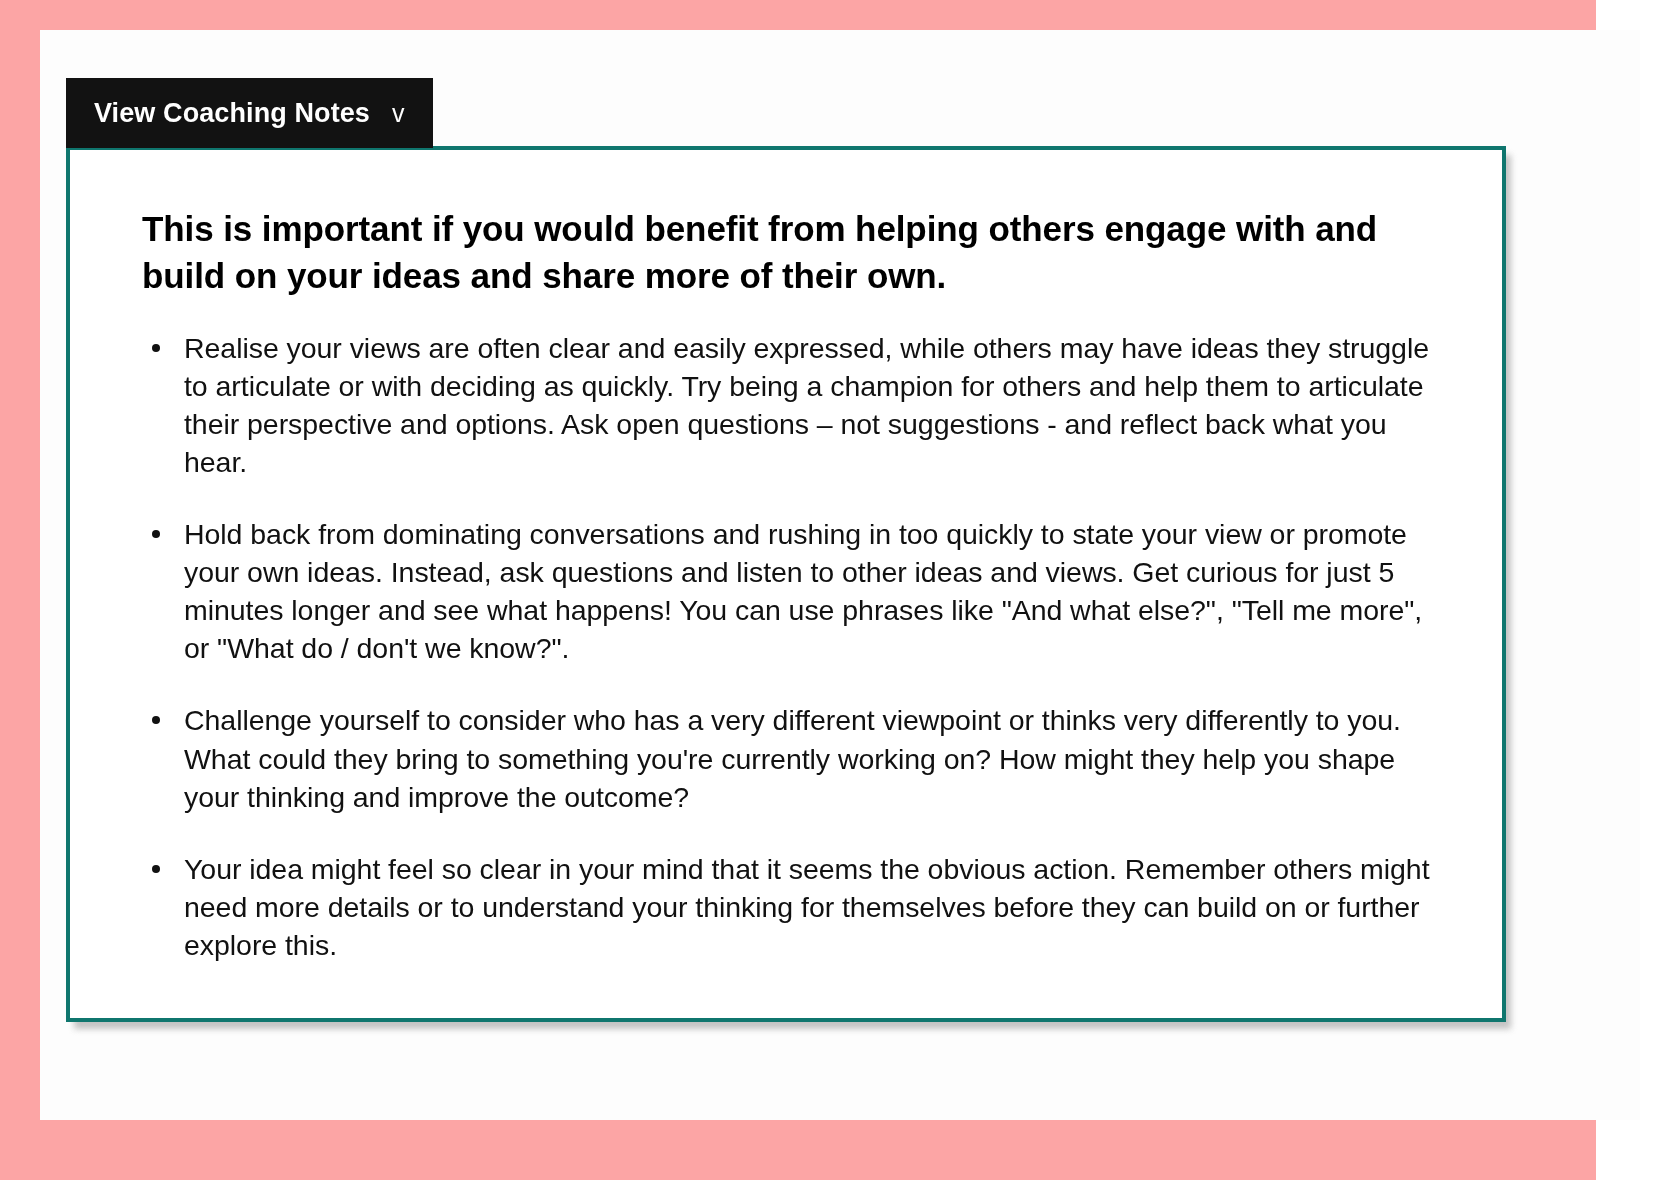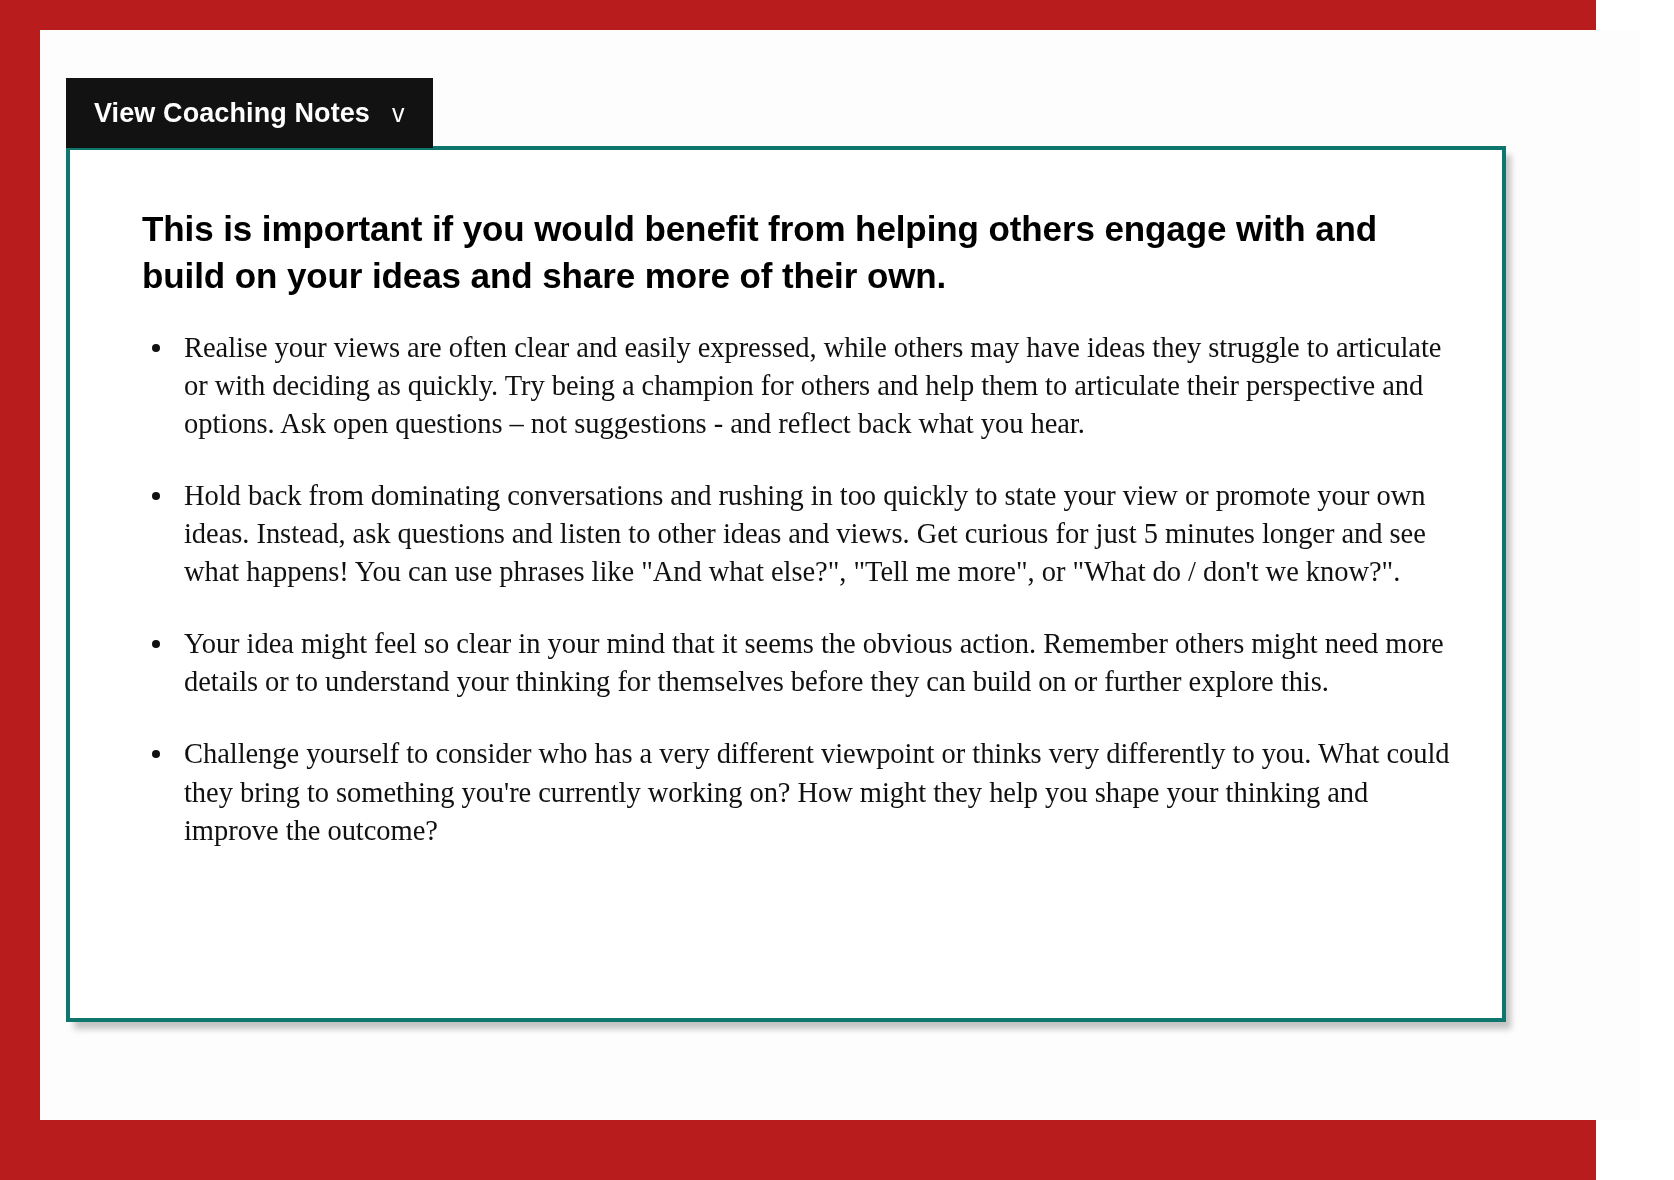--- a/index.html
+++ b/index.html
@@ -11,21 +11,21 @@
     height: 1180px;
     background: #ffffff;
     font-family: "Liberation Sans", "DejaVu Sans", sans-serif;
     overflow: hidden;
   }
 
   #stage {
     position: relative;
     width: 1596px;
     height: 1180px;
-    background: #b91c1c;
+    background: #fca5a5;
   }
 
   
   .page-backdrop {
     position: absolute;
     left: 40px;
     top: 30px;
     width: 1600px;
     height: 1090px;
     background: #fdfdfd;
@@ -103,21 +103,21 @@
 
   ul.notes-list {
     list-style: none;
     margin: 0;
     padding: 0;
   }
   ul.notes-list li {
     position: relative;
     padding-left: 42px;
     margin-bottom: 34px;
-    font-family: Liberation Serif, serif;
+    font-family: Liberation Sans, sans-serif;
     font-stretch: condensed;
     font-weight: 400;
     font-size: 28.5px;
     line-height: 1.335;
     color: #111111;
     max-width: 1330px;
     letter-spacing: -0.05px;
   }
   ul.notes-list li:last-child {
     margin-bottom: 0;
@@ -155,24 +155,24 @@
         <li>
           <span class="bullet-dot"></span>
           <span>Realise your views are often clear and easily expressed, while others may have ideas they struggle to articulate or with deciding as quickly. Try being a champion for others and help them to articulate their perspective and options. Ask open questions – not suggestions - and reflect back what you hear.</span>
         </li>
         <li>
           <span class="bullet-dot"></span>
           <span>Hold back from dominating conversations and rushing in too quickly to state your view or promote your own ideas. Instead, ask questions and listen to other ideas and views. Get curious for just 5 minutes longer and see what happens! You can use phrases like "And what else?", "Tell me more", or "What do / don't we know?".</span>
         </li>
         <li>
           <span class="bullet-dot"></span>
-          <span>Your idea might feel so clear in your mind that it seems the obvious action. Remember others might need more details or to understand your thinking for themselves before they can build on or further explore this.</span>
+          <span>Challenge yourself to consider who has a very different viewpoint or thinks very differently to you. What could they bring to something you're currently working on? How might they help you shape your thinking and improve the outcome?</span>
         </li>
         <li>
           <span class="bullet-dot"></span>
-          <span>Challenge yourself to consider who has a very different viewpoint or thinks very differently to you. What could they bring to something you're currently working on? How might they help you shape your thinking and improve the outcome?</span>
+          <span>Your idea might feel so clear in your mind that it seems the obvious action. Remember others might need more details or to understand your thinking for themselves before they can build on or further explore this.</span>
         </li>
       </ul>
 
     </div>
   </div>
 
 </div>
 
 </body></html>

